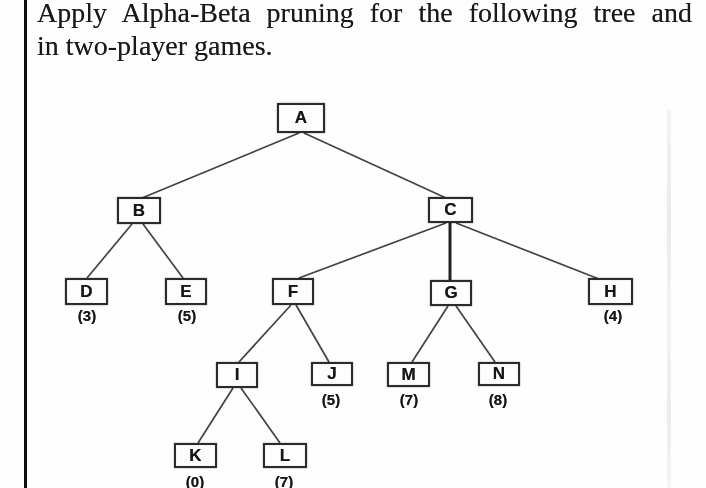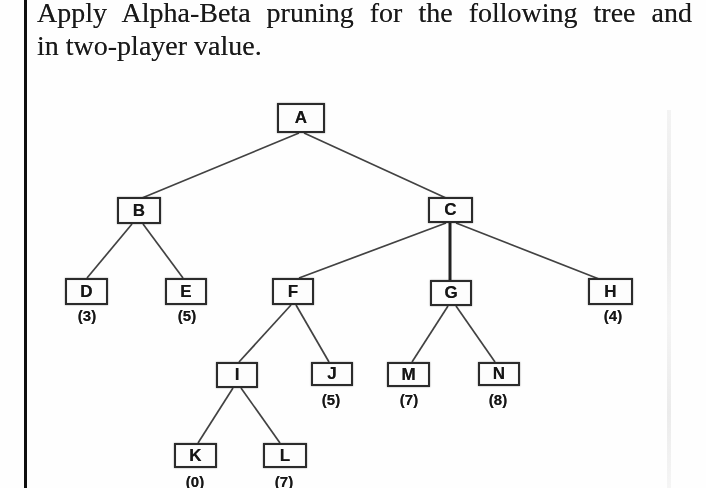--- a/index.html
+++ b/index.html
@@ -87,21 +87,21 @@
 </style>
 </head>
 <body>
 
 <div class="page">
 
   <div class="left-rule"></div>
 
   <div class="prompt">
     <div class="just">Apply Alpha-Beta pruning for the following tree and</div>
-    <div>in two-player value.</div>
+    <div>in two-player games.</div>
   </div>
 
   <svg class="edges" width="706" height="488">
     <line x1="299" y1="133" x2="142" y2="198"></line>
     <line x1="304" y1="133" x2="446" y2="198"></line>
     <line x1="132" y1="224" x2="87" y2="278"></line>
     <line x1="143" y1="224" x2="183" y2="278"></line>
     <line x1="446" y1="223" x2="299" y2="278"></line>
     <line class="thick" x1="450" y1="222" x2="450" y2="281"></line>
     <line x1="456" y1="223" x2="599" y2="279"></line>

